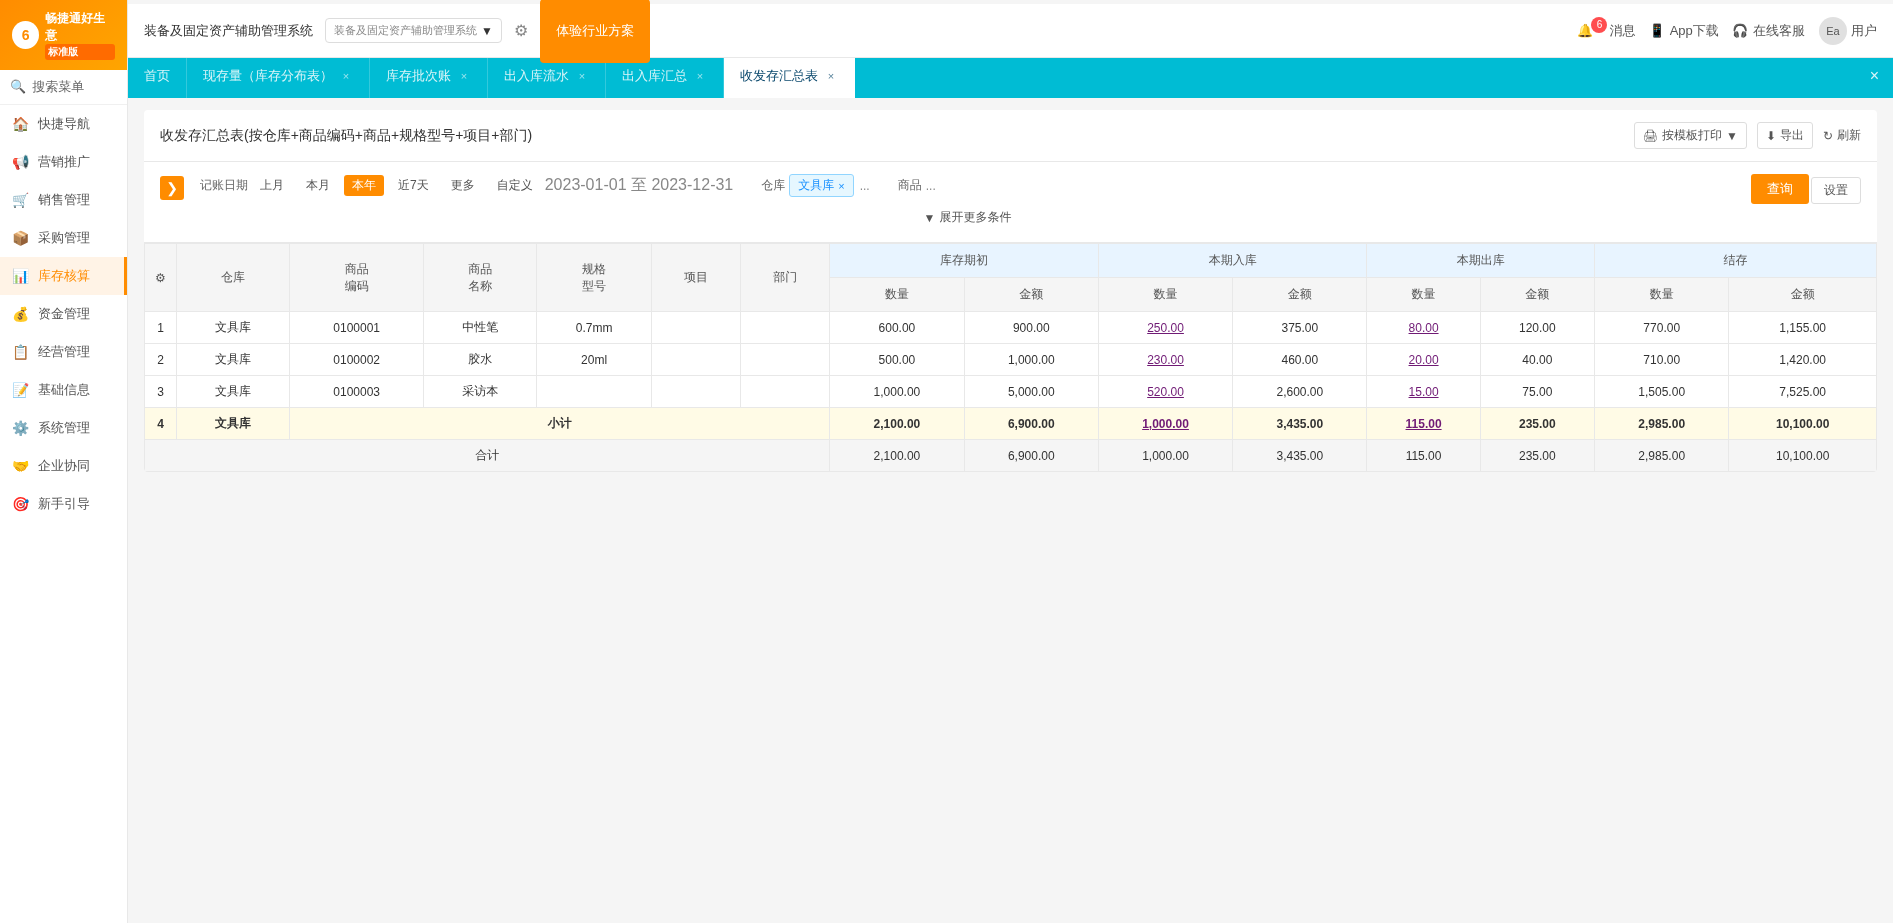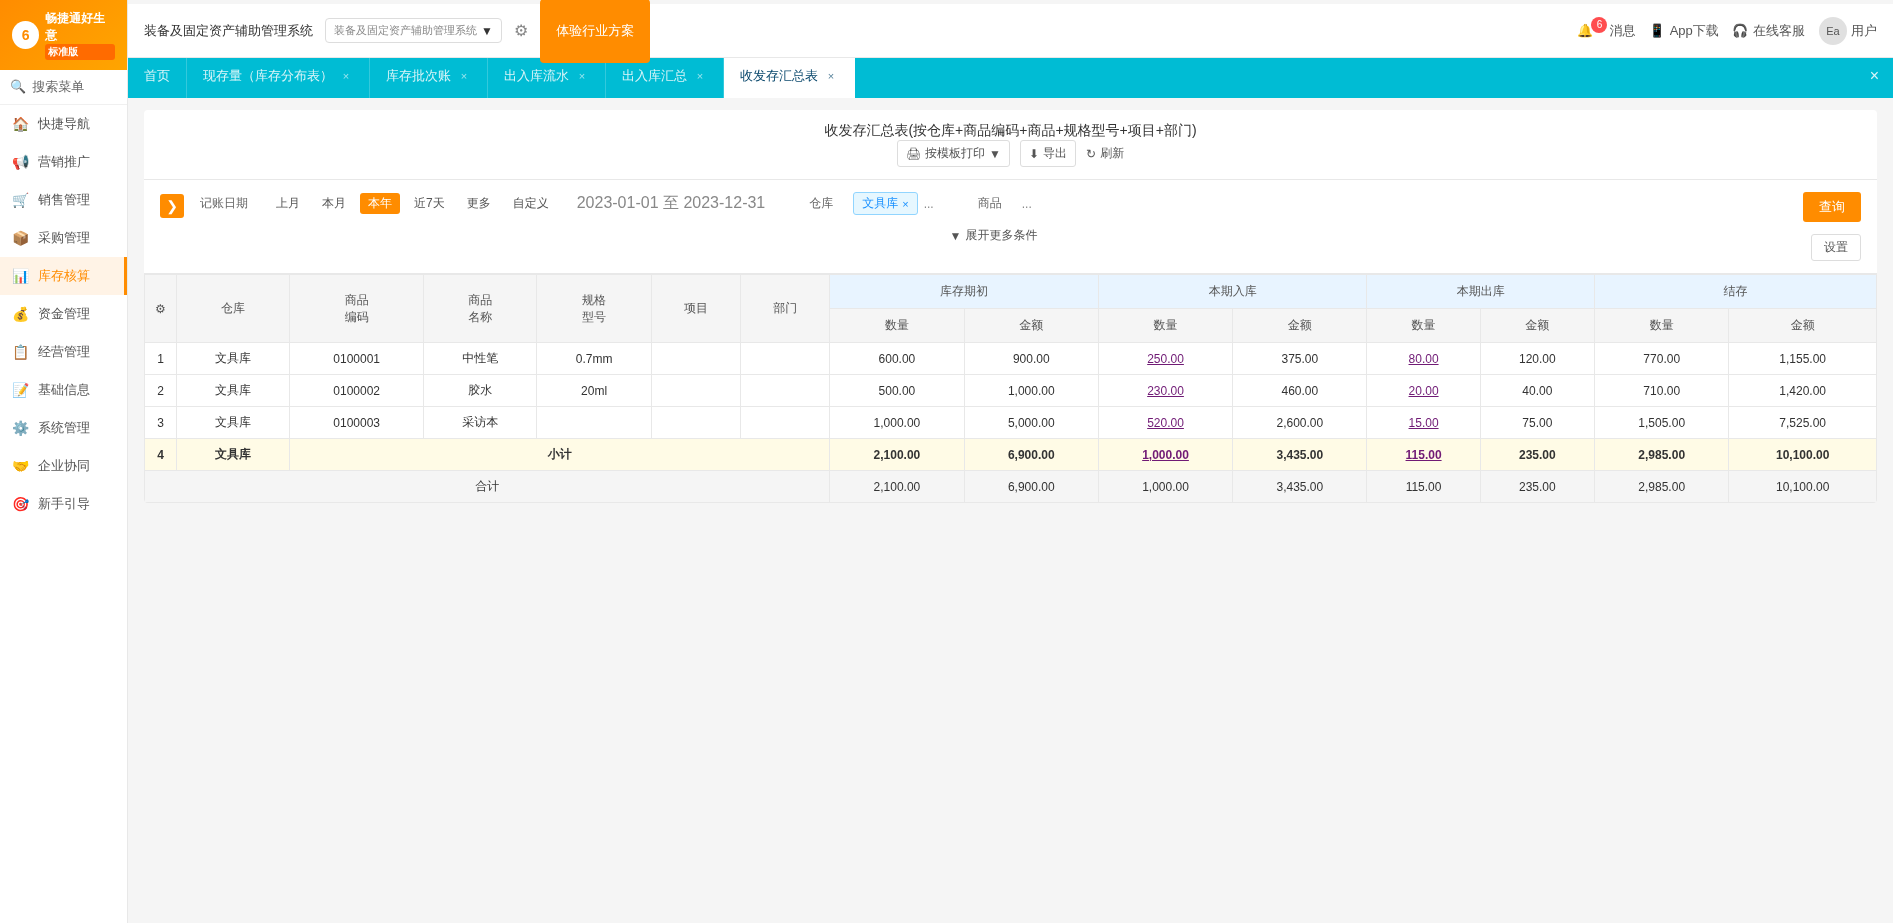--- a/index.html
+++ b/index.html
@@ -90,21 +90,21 @@
 
     
     .main-content {
       margin-left: 128px; margin-top: 94px; padding: 16px;
       min-height: calc(100vh - 94px); background: #f5f5f5;
     }
 
     .page-header { 
       background: #fff; padding: 12px 16px; border-radius: 4px 4px 0 0;
       border-bottom: 1px solid #e8e8e8; margin-bottom: 0;
-      display: flex; align-items: center; justify-content: space-between; flex-direction: column;
+      display: flex; align-items: center; justify-content: space-between;
     }
     .page-title { font-size: 14px; color: #333; font-weight: 500; }
     .page-actions { display: flex; align-items: center; gap: 10px; }
     .page-action-btn {
       display: flex; align-items: center; gap: 4px; color: #555; font-size: 12px; cursor: pointer;
       padding: 4px 8px; border: 1px solid #ddd; border-radius: 3px; background: #fff;
     }
     .refresh-btn { color: #555; font-size: 12px; cursor: pointer; display: flex; align-items: center; gap: 4px; }
 
     
@@ -112,41 +112,41 @@
       background: #fff; padding: 12px 16px;
       border-bottom: 1px solid #e8e8e8;
       display: flex; align-items: flex-start; gap: 16px;
     }
     .filter-toggle {
       width: 24px; height: 24px; background: #ff8c00; color: #fff;
       display: flex; align-items: center; justify-content: center;
       border-radius: 3px; cursor: pointer; font-size: 14px; flex-shrink: 0; margin-top: 2px;
     }
     .filter-fields { flex: 1; display: flex; flex-direction: column; gap: 8px; }
-    .filter-row { display: flex; align-items: center; gap: 20px; flex-wrap: wrap; }
+    .filter-row { display: flex; align-items: center; gap: 4px; flex-wrap: wrap; }
     .filter-label { color: #666; font-size: 12px; flex-shrink: 0; }
     .date-presets { display: flex; align-items: center; gap: 6px; }
     .date-preset {
       padding: 2px 8px; border-radius: 3px; cursor: pointer; font-size: 12px; color: #555;
     }
     .date-preset.active { background: #ff8c00; color: #fff; border-radius: 3px; }
     .date-range { color: #888; font-size: 16px; }
     .filter-warehouse { display: flex; align-items: center; gap: 6px; }
     .warehouse-tag {
       background: #e6f7ff; border: 1px solid #91d5ff; color: #1890ff;
       border-radius: 3px; padding: 2px 8px; font-size: 12px;
       display: flex; align-items: center; gap: 4px;
     }
     .warehouse-tag-close { cursor: pointer; color: #1890ff; font-size: 11px; }
     .filter-more { color: #888; font-size: 12px; cursor: pointer; }
     .filter-expand-btn {
       display: flex; align-items: center; gap: 4px; color: #555; font-size: 12px;
       cursor: pointer; padding: 4px 0; justify-content: center;
     }
-    .filter-actions { display: flex; flex-direction: column; gap: 12px; align-items: flex-end; }
+    .filter-actions { display: flex; flex-direction: row; gap: 2px; align-items: flex-end; }
     .query-btn {
       background: #ff8c00; color: #fff; border: none; border-radius: 3px;
       padding: 6px 16px; font-size: 13px; cursor: pointer; font-family: inherit;
       white-space: nowrap;
     }
     .settings-btn {
       background: #fff; color: #555; border: 1px solid #ddd; border-radius: 3px;
       padding: 4px 12px; font-size: 12px; cursor: pointer; font-family: inherit;
       white-space: nowrap;
     }

